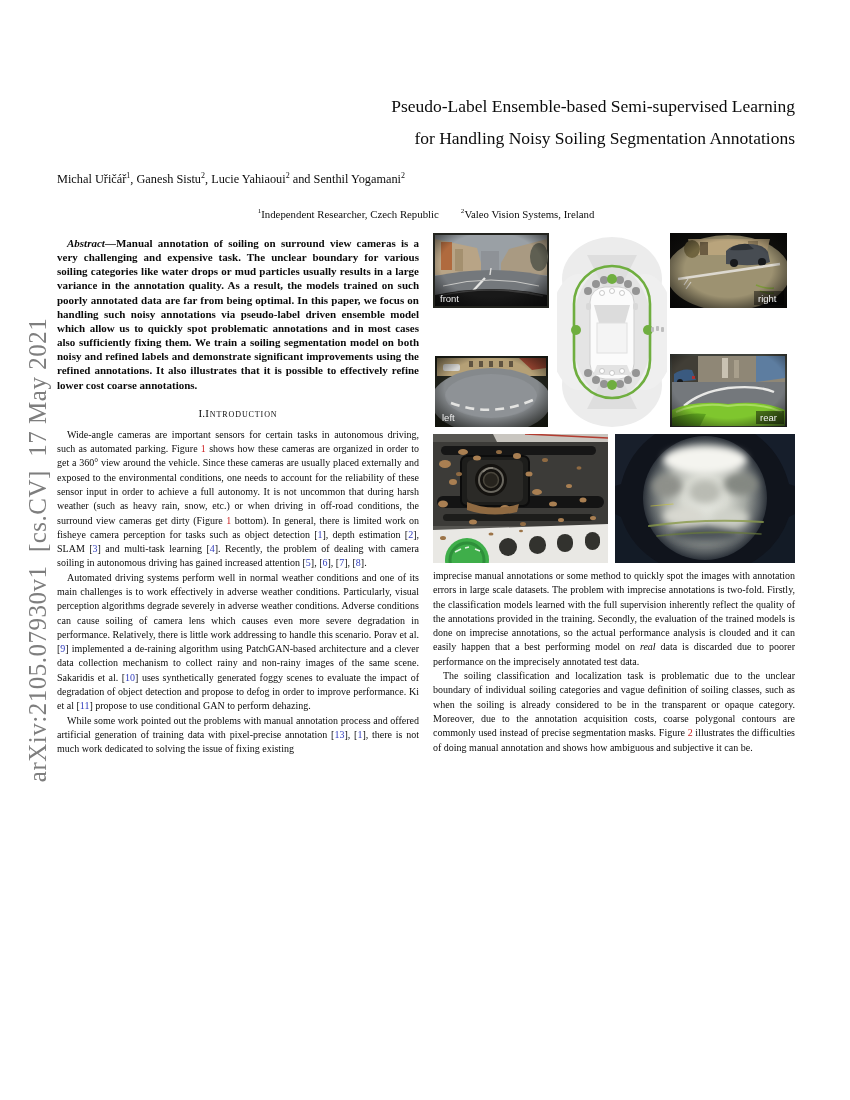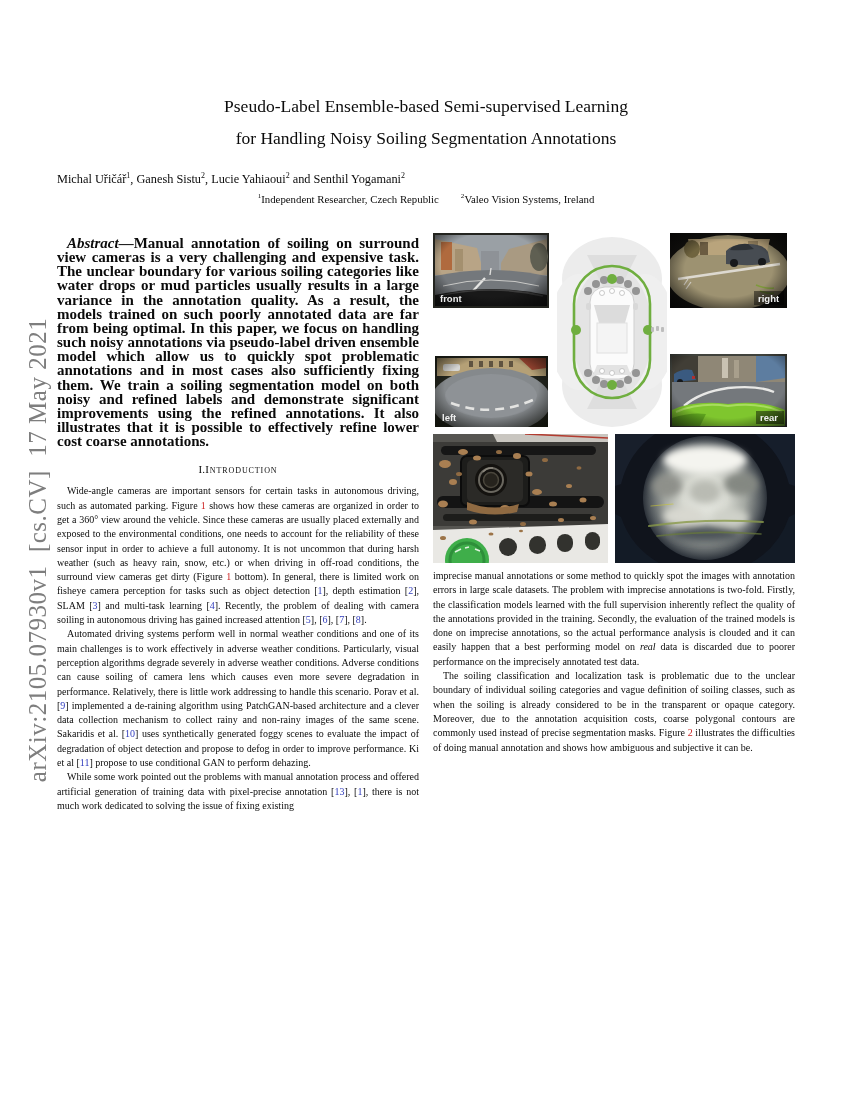--- a/index.html
+++ b/index.html
@@ -15,60 +15,60 @@
   
   .watermark{
     position:absolute;left:38px;top:550px;
     transform:translate(-50%,-50%) rotate(-90deg);
     white-space:pre;font-size:25px;letter-spacing:0.5px;
     color:var(--watermark-color);
   }
   
   .title{
     position:absolute;left:57px;top:90px;width:738px;
-    text-align:center;font-size:17.5px;line-height:1.85;
+    text-align:right;font-size:17.5px;line-height:1.85;
     white-space:pre-line;
   }
   .authors{
     position:absolute;left:57px;top:172px;width:738px;
     text-align:left;font-size:12.3px;
   }
   .affiliations{
-    position:absolute;left:57px;top:193px;width:738px;
+    position:absolute;left:57px;top:208px;width:738px;
     text-align:center;font-size:10.8px;
   }
   .affiliations .affil-gap{display:inline-block;width:22px;}
   sup{font-size:0.65em;line-height:0;}
   
   .columns{
     position:absolute;left:57px;top:233px;width:738px;height:810px;
     display:flex;gap:14px;
   }
   .col{width:362px;position:relative;}
   
   .abstract{
-    font-size:15px;font-weight:bold;line-height:14.15px;
+    font-size:11px;font-weight:bold;line-height:14.15px;
     text-align:justify;text-indent:10px;margin:3px 0 0 0;
   }
   .abstract-lead{font-style:italic;}
   
   .section-heading{
     text-align:center;font-size:11px;margin:15px 0 9px 0;letter-spacing:0.2px;
   }
   .section-heading .sc{font-variant:small-caps;letter-spacing:0.9px;}
   
   .para{
     font-size:10px;line-height:14.3px;text-align:justify;
     text-indent:10px;margin:0;
   }
   .para.no-indent{text-indent:0;}
   .cite{color:var(--cite-color);}
   .figref{color:var(--figref-color);}
   
-  .figure1{position:relative;width:362px;height:330px;font-weight:bold;}
+  .figure1{position:relative;width:362px;height:330px;}
   .fig-img{position:absolute;display:block;}
   .fig-caption{
     margin-top:15px;font-size:10.45px;line-height:14.6px;text-align:justify;
   }
   .right-text{margin-top:6px;}
   svg text{font-family:"Liberation Sans","DejaVu Sans",sans-serif;}
 </style>
 </head>
 <body>
 

